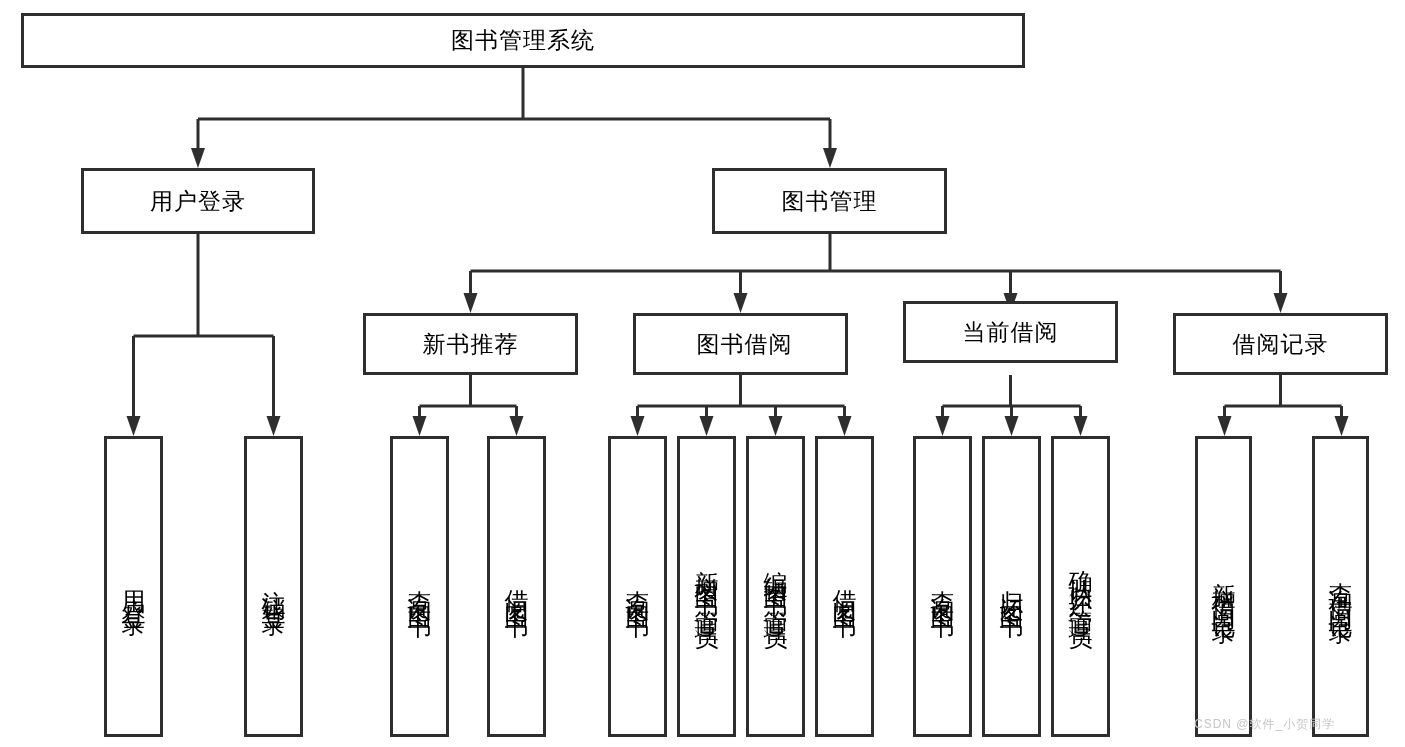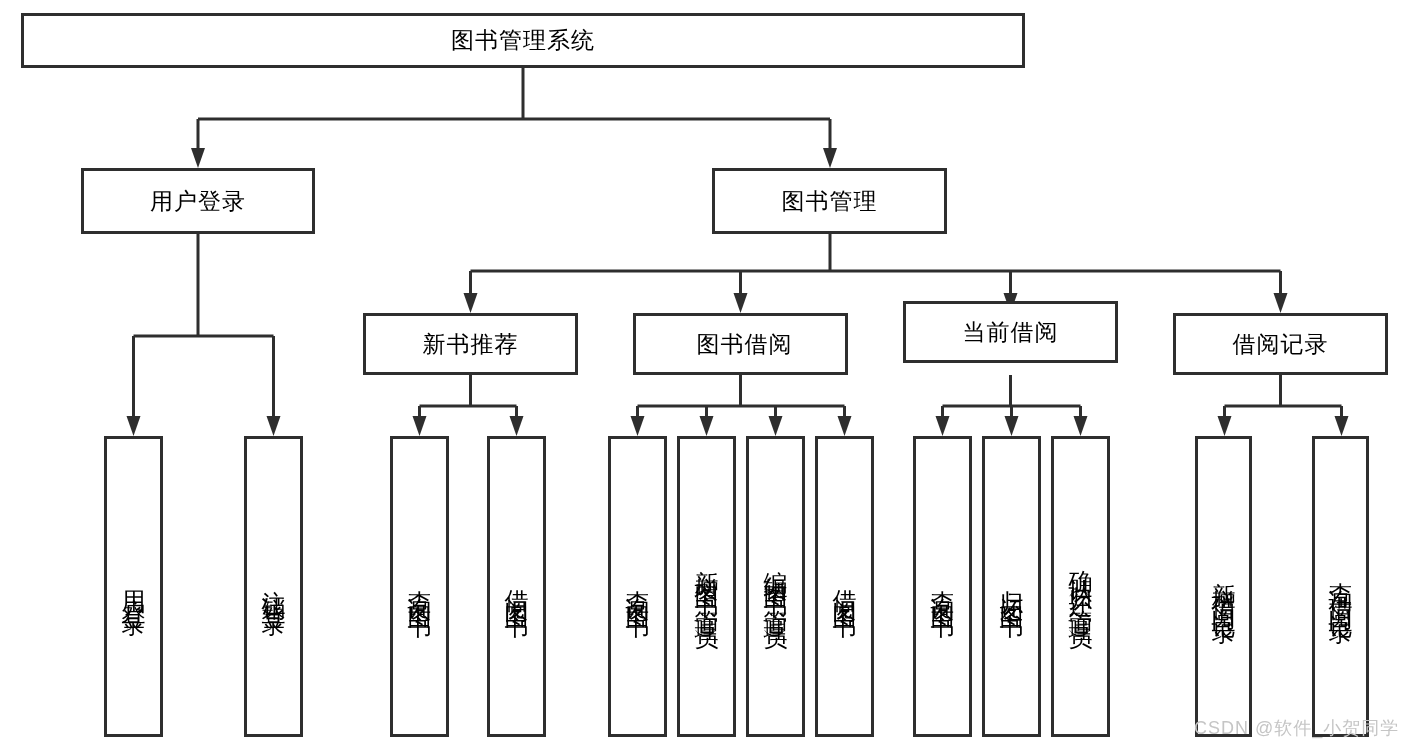--- a/index.html
+++ b/index.html
@@ -45,21 +45,21 @@
     writing-mode: vertical-rl;
     text-orientation: mixed;
     font-size: 24px;
     letter-spacing: 8px;
     line-height: 1;
   }
   .watermark {
     position: absolute;
     left: 1194px;
     top: 716px;
-    font-size: 18px;
+    font-size: 12px;
     color: #c5c5c5;
     letter-spacing: 1px;
     white-space: nowrap;
   }
 </style>
 </head>
 <body>
 
 <div class="canvas">
 

